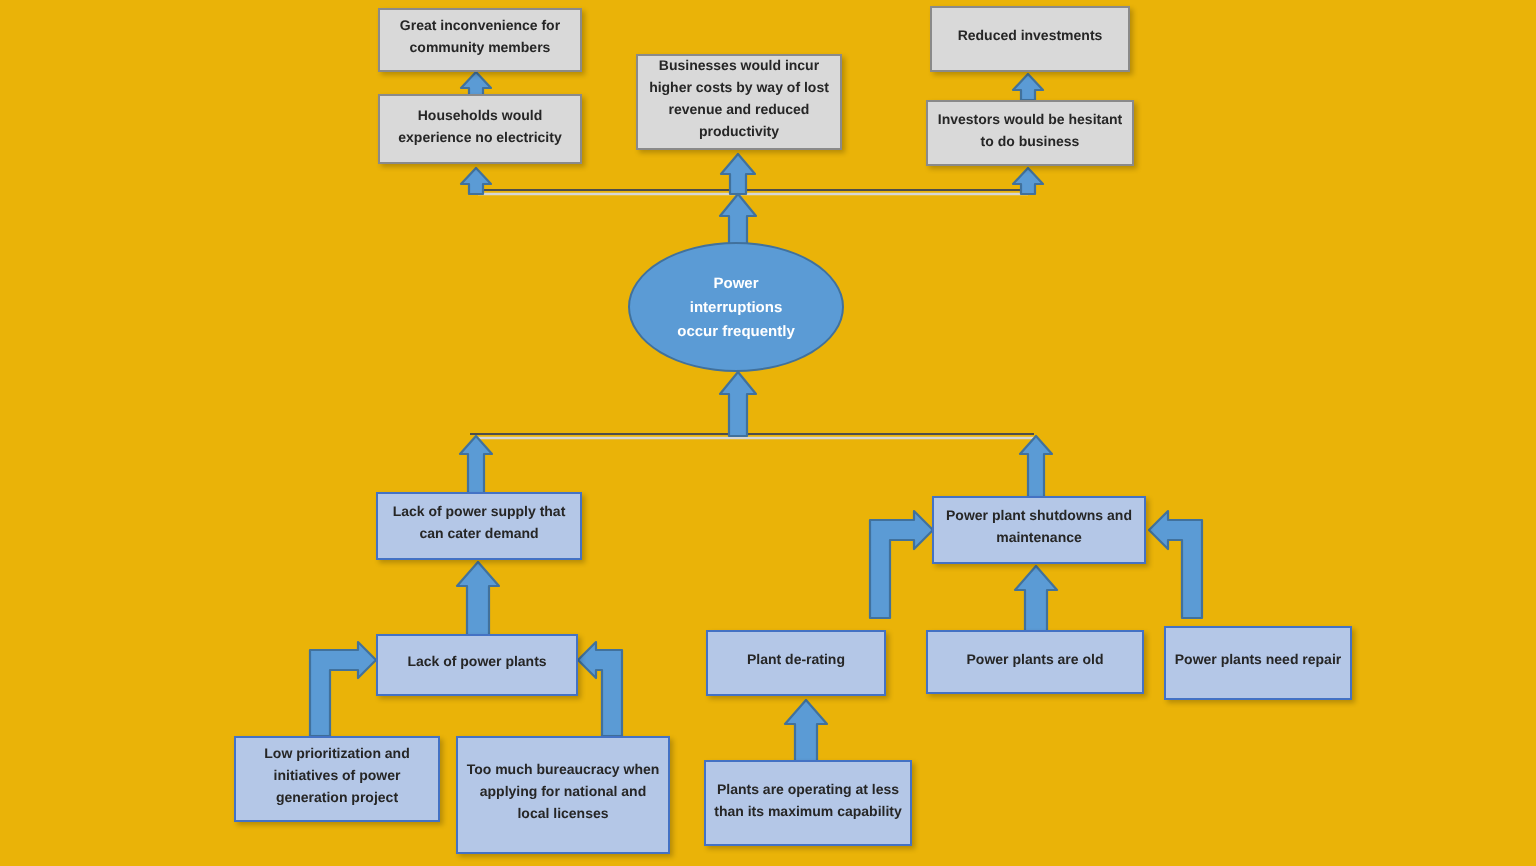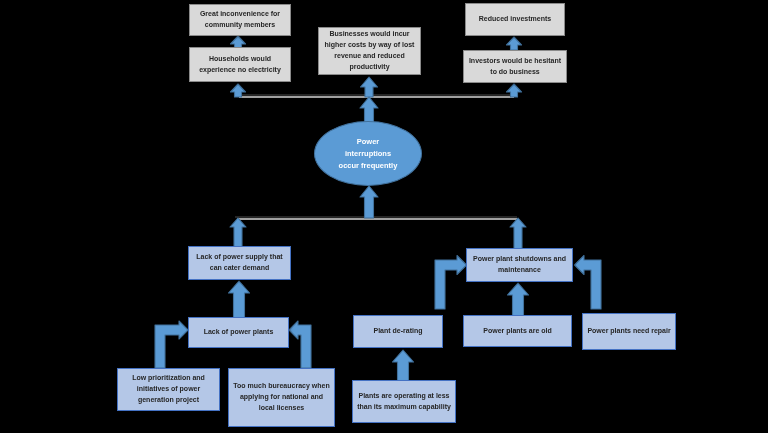--- a/index.html
+++ b/index.html
@@ -1,19 +1,19 @@
 <!DOCTYPE html>
 <html style="--effect-box-fill: #d9d9d9; --effect-box-border: #8a8a8a; --cause-box-fill: #b4c7e7; --cause-box-border: #4472c4; --center-fill: #5b9bd5; --arrow-fill: #5b9bd5; --arrow-border: #41719c;"><head>
 <meta charset="utf-8">
 <style>
   html,body{margin:0;padding:0;background:#fff;}
   .canvas{
     position:relative;
     width:768px;height:433px;
-    background:#000000;
+    background:#eab308;
     font-family:"Liberation Sans",sans-serif;
     overflow:hidden;
   }
   .arrow-layer{position:absolute;left:0;top:0;width:768px;height:433px;}
   .node{
     position:absolute;
     box-sizing:border-box;
     display:flex;align-items:center;justify-content:center;
     text-align:center;
     font-weight:bold;

